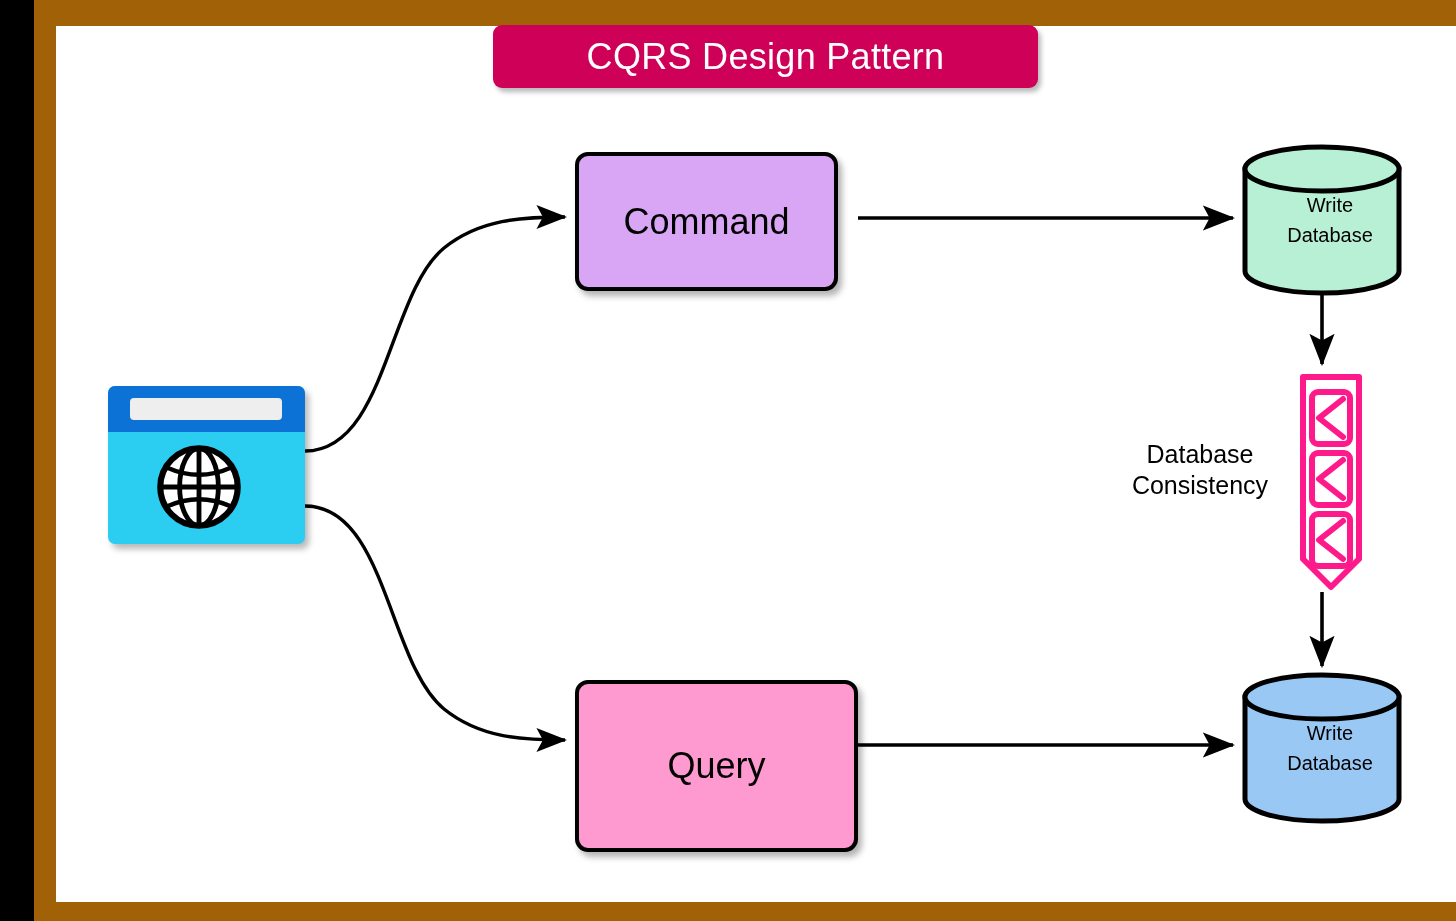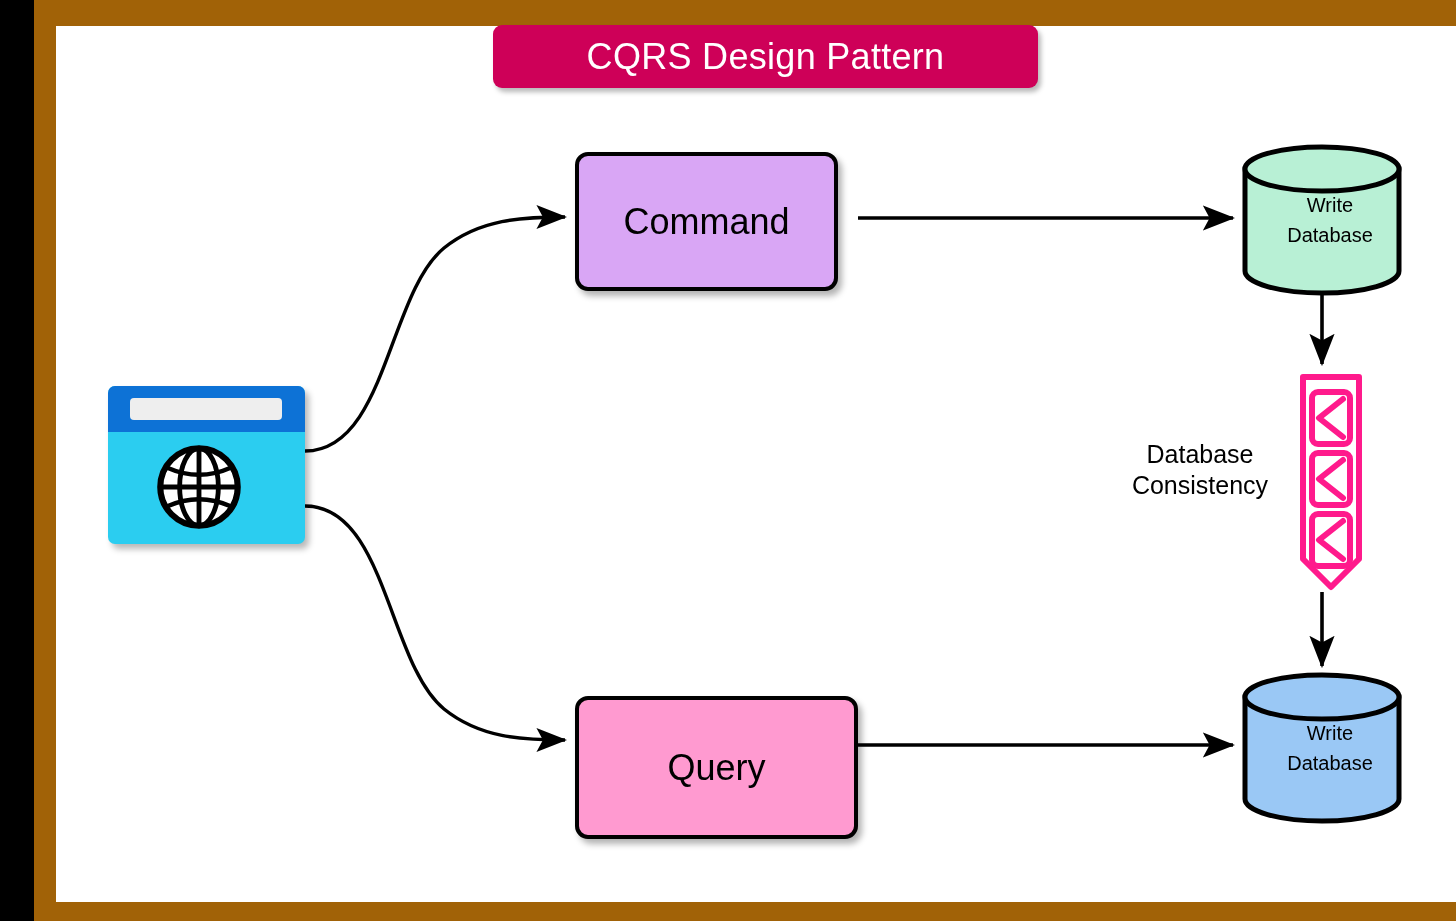--- a/index.html
+++ b/index.html
@@ -76,23 +76,23 @@
   #command-box {
     left: 519px;
     top: 126px;
     width: 263px;
     height: 139px;
     background: #d9a6f5;
   }
 
   #query-box {
     left: 519px;
-    top: 670px;
+    top: 654px;
     width: 283px;
-    height: 143px;
+    height: 172px;
     background: #ff9ad0;
   }
 
   
   .cylinder {
     position: absolute;
     width: 164px;
     height: 152px;
   }
   .cylinder svg {

